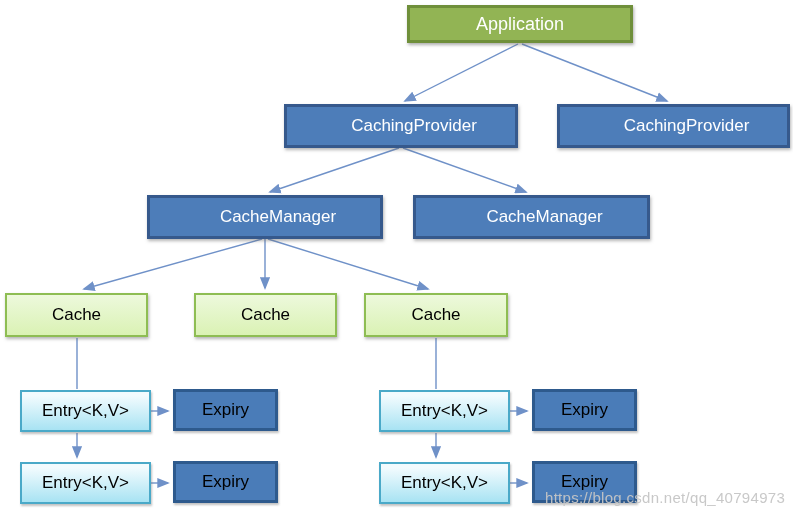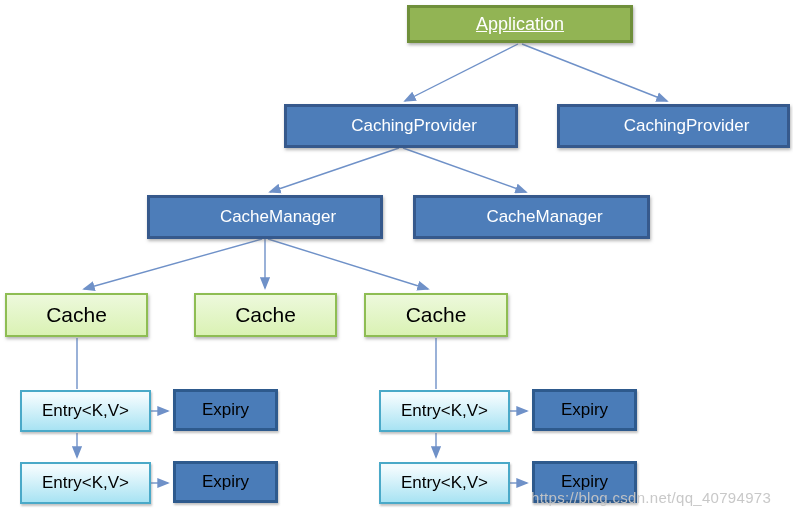--- a/index.html
+++ b/index.html
@@ -30,53 +30,53 @@
     box-shadow:1px 2px 3px rgba(110,110,110,0.55);
   }
   .box-blue{
     background:var(--blue-fill); border:3px solid var(--blue-border);
     color:#ffffff; font-size:17px;
     box-shadow:1px 2px 3px rgba(110,110,110,0.5);
     padding-left:26px;
   }
   .box-cache{
     background:linear-gradient(180deg,var(--cache-fill-top),var(--cache-fill-bottom));
-    border:2px solid var(--cache-border); color:#000000; font-size:21px;
+    border:2px solid var(--cache-border); color:#000000; font-size:17px;
     box-shadow:1px 2px 3px rgba(110,110,110,0.5);
   }
   .box-entry{
     background:linear-gradient(180deg,var(--entry-fill-top) 10%,var(--entry-fill-bottom));
     border:2px solid var(--entry-border); color:#000000; font-size:17px;
     box-shadow:1px 2px 2px rgba(120,120,120,0.45);
     margin-left:8px;
   }
   .box-expiry{
     background:var(--expiry-fill); border:3px solid var(--expiry-border);
     color:#000000; font-size:17px;
     box-shadow:1px 2px 2px rgba(120,120,120,0.45);
   }
   
-  #n-application       {left:407px; top:5px;   width:226px; height:38px;text-decoration:underline;}
+  #n-application       {left:407px; top:5px;   width:226px; height:38px;}
   #n-caching-provider-left  {left:284px; top:104px; width:234px; height:44px;}
   #n-caching-provider-right {left:557px; top:104px; width:233px; height:44px;}
   #n-cache-manager-left     {left:147px; top:195px; width:236px; height:44px;}
   #n-cache-manager-right    {left:413px; top:195px; width:237px; height:44px;}
   #n-cache-1 {left:5px;   top:293px; width:143px; height:44px;}
   #n-cache-2 {left:194px; top:293px; width:143px; height:44px;}
   #n-cache-3 {left:364px; top:293px; width:144px; height:44px;}
   #n-entry-left-1  {left:12px;  top:390px; width:131px; height:42px;}
   #n-expiry-left-1 {left:173px; top:389px; width:105px; height:42px;}
   #n-entry-left-2  {left:12px;  top:462px; width:131px; height:42px;}
   #n-expiry-left-2 {left:173px; top:461px; width:105px; height:42px;}
   #n-entry-right-1 {left:371px; top:390px; width:131px; height:42px;}
   #n-expiry-right-1{left:532px; top:389px; width:105px; height:42px;}
   #n-entry-right-2 {left:371px; top:462px; width:131px; height:42px;}
   #n-expiry-right-2{left:532px; top:461px; width:105px; height:42px;}
   #watermark{
-    position:absolute; left:531px; top:489px;
+    position:absolute; left:545px; top:489px;
     font-size:15px; color:var(--watermark); opacity:0.95;
     letter-spacing:0.3px; z-index:10;
   }
 </style>
 </head>
 <body>
 
 <div id="canvas">
 
   <svg id="edges" viewBox="0 0 793 518" xmlns="http://www.w3.org/2000/svg">

